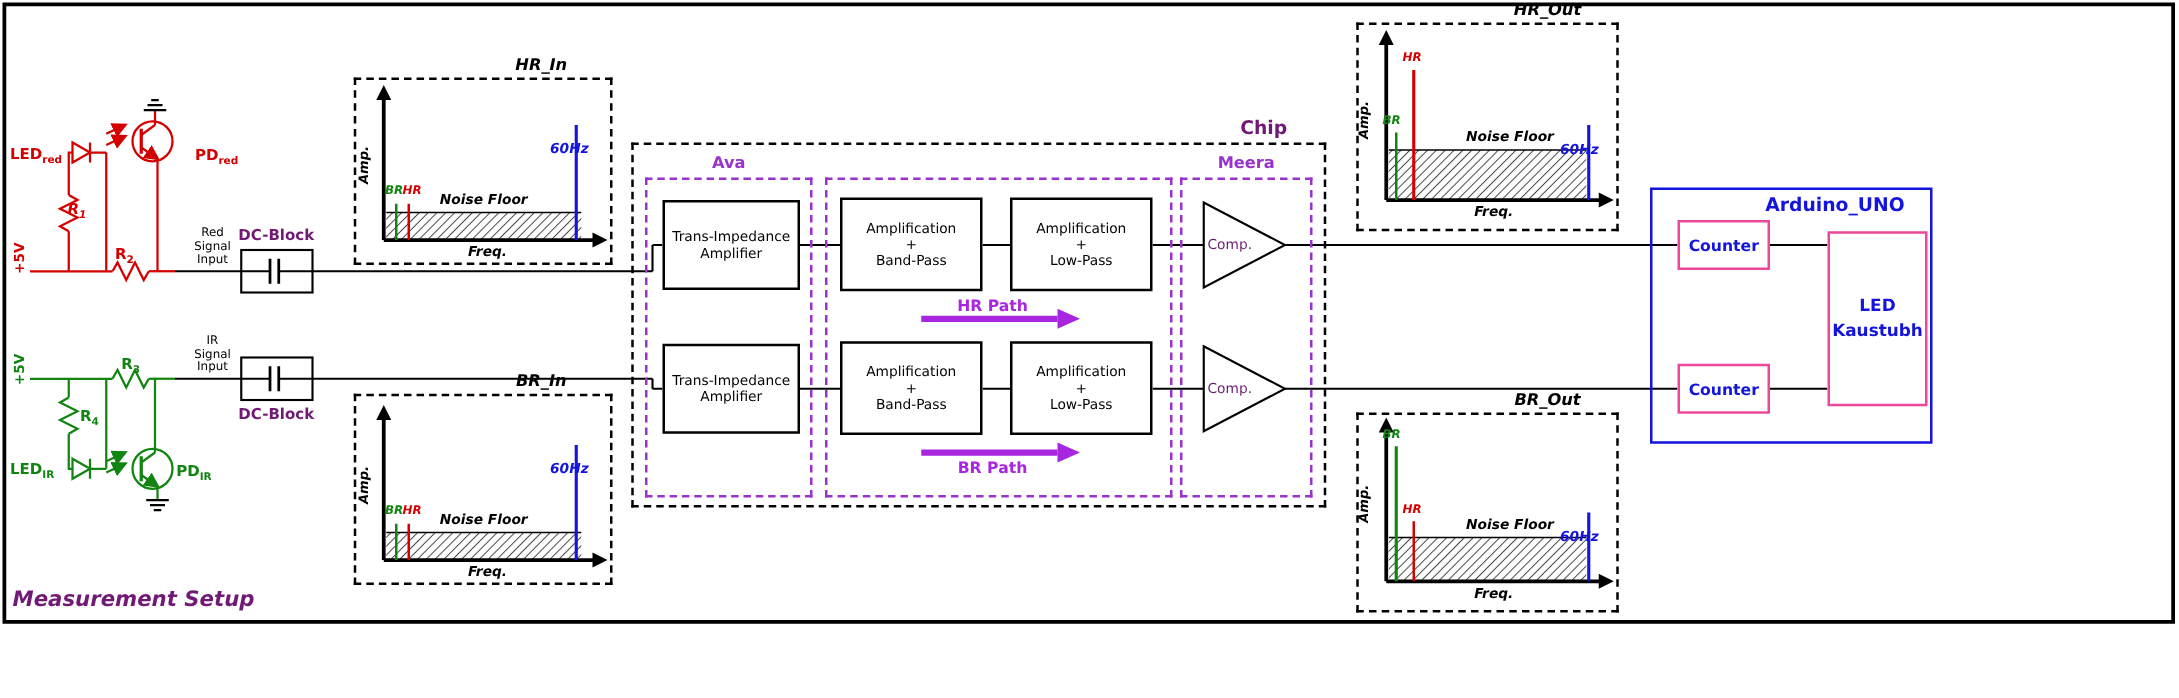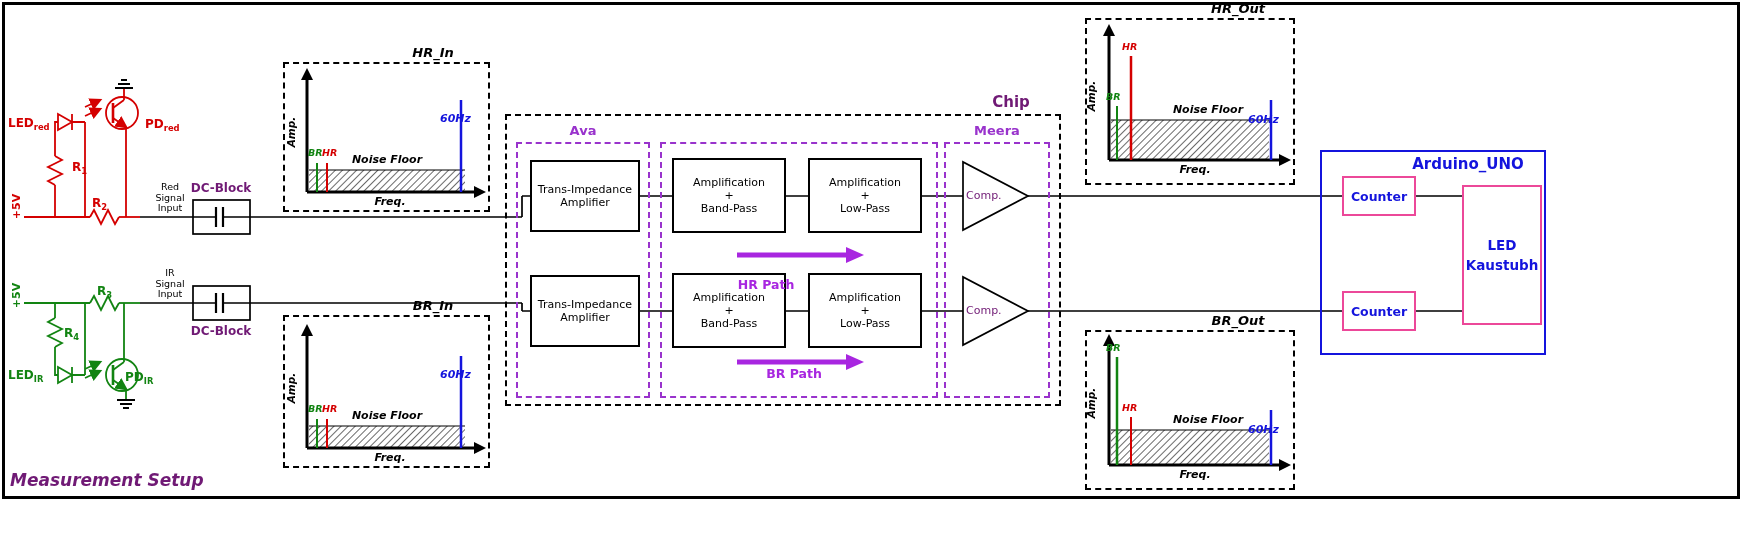--- a/index.html
+++ b/index.html
@@ -174,32 +174,32 @@
       <path d="M1117 465 V357" stroke="#128412" stroke-width="2.5"></path>
       <path d="M1131 465 V417" stroke="#d40000" stroke-width="2"></path>
       <path d="M1271 465 V410" stroke="#1414dd" stroke-width="2.5"></path>
     </g>
   </svg>
 
   <div class="outerborder" style="left:2px; top:2px; width:1738px; height:497px;"></div>
   <div class="lbl ital" style="left:10px; top:470px; font-size:17px;">Measurement Setup</div>
 
   <div class="lbl red" style="left:8px; top:116px;"><span>LED</span><sub>red</sub></div>
-  <div class="lbl red" style="left:145px; top:117px;text-align:right;"><span>PD</span><sub>red</sub></div>
-  <div class="lbl red" style="left:72px; top:160px;"><span>R</span><sub>1</sub></div>
+  <div class="lbl red" style="left:156px; top:117px;text-align:right;"><span>PD</span><sub>red</sub></div>
+  <div class="lbl red" style="left:54px; top:160px;font-style:italic;"><span>R</span><sub>1</sub></div>
   <div class="lbl red" style="left:92px; top:196px;"><span>R</span><sub>2</sub></div>
   <div class="lbl red rot ctr" style="left:1px; top:200px; width:30px; font-size:11px;">+5V</div>
   <div class="sig" style="left:150px; top:182px;">
     <div>Red</div>
       <div>Signal</div>
       <div>Input</div>
   </div>
 
   <div class="lbl green" style="left:8px; top:368px;"><span>LED</span><sub>IR</sub></div>
-  <div class="lbl green" style="left:125px; top:370px;"><span>PD</span><sub>IR</sub></div>
+  <div class="lbl green" style="left:141px; top:370px;"><span>PD</span><sub>IR</sub></div>
   <div class="lbl green" style="left:97px; top:284px;"><span>R</span><sub>3</sub></div>
   <div class="lbl green" style="left:64px; top:326px;"><span>R</span><sub>4</sub></div>
   <div class="lbl green rot ctr" style="left:1px; top:289px; width:30px; font-size:11px;">+5V</div>
   <div class="sig" style="left:150px; top:268px;">
     <div>IR</div>
       <div>Signal</div>
       <div>Input</div>
   </div>
 
   <div class="lbl ctr" style="left:189px; top:181px; width:64px;">DC-Block</div>
@@ -273,21 +273,21 @@
     <span>Amplification</span>
       <span>+</span>
       <span>Band-Pass</span>
   </div>
   <div class="blockbox" style="left:808px; top:273px; width:114px; height:75px;">
     <span>Amplification</span>
       <span>+</span>
       <span>Low-Pass</span>
   </div>
 
-  <div class="pathlbl" style="left:707px; top:237px; width:118px;margin-top:40px;">HR Path</div>
+  <div class="pathlbl" style="left:735px; top:237px; width:118px;">HR Path</div>
   <div class="pathlbl" style="left:735px; top:366px; width:118px;">BR Path</div>
 
   <div class="lbl" style="left:966px; top:189px; width:44px; font-size:11px; font-weight:normal;">Comp.</div>
   <div class="lbl" style="left:966px; top:304px; width:44px; font-size:11px; font-weight:normal;">Comp.</div>
 
   <div class="bluebox" style="left:1320px; top:150px; width:226px; height:205px;"></div>
   <div class="lbl blue rgt" style="left:1390px; top:127px; width:156px; font-size:15px;">Arduino_UNO</div>
   <div class="lbl blue ctr" style="left:1342px; top:155px; width:74px; font-size:13px;">HR</div>
   <div class="bluecell" style="left:1342px; top:176px; width:74px; height:40px;">
     <span>Counter</span>

